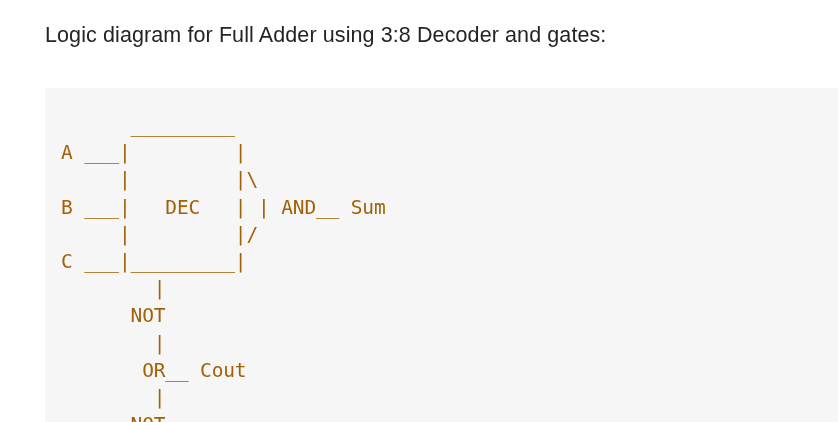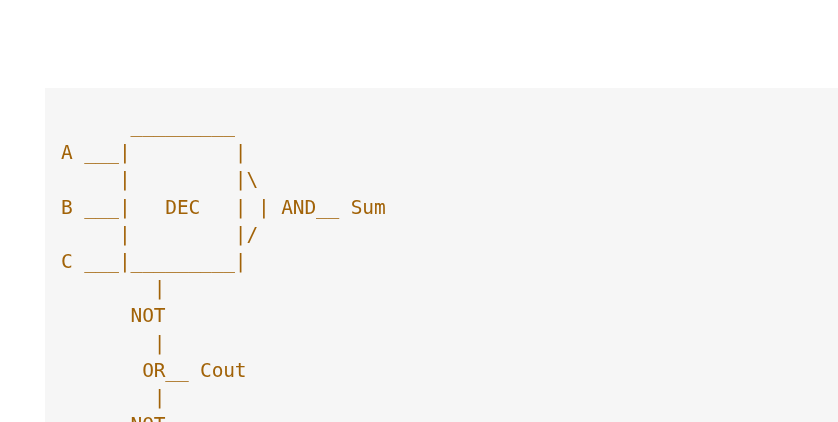--- a/index.html
+++ b/index.html
@@ -59,20 +59,21 @@
     letter-spacing: -0.15px;
     background: transparent;
     border: 0;
   }
 </style>
 </head>
 <body>
 
 <div id="page">
 
+  <div id="answer-title">Logic diagram for Full Adder using 3:8 Decoder and gates:</div>
 
   <div id="code-panel">
     <pre id="ascii-diagram">      _________
 A ___|         |
      |         |\
 B ___|   DEC   | | AND__ Sum
      |         |/
 C ___|_________|
         |
       NOT

